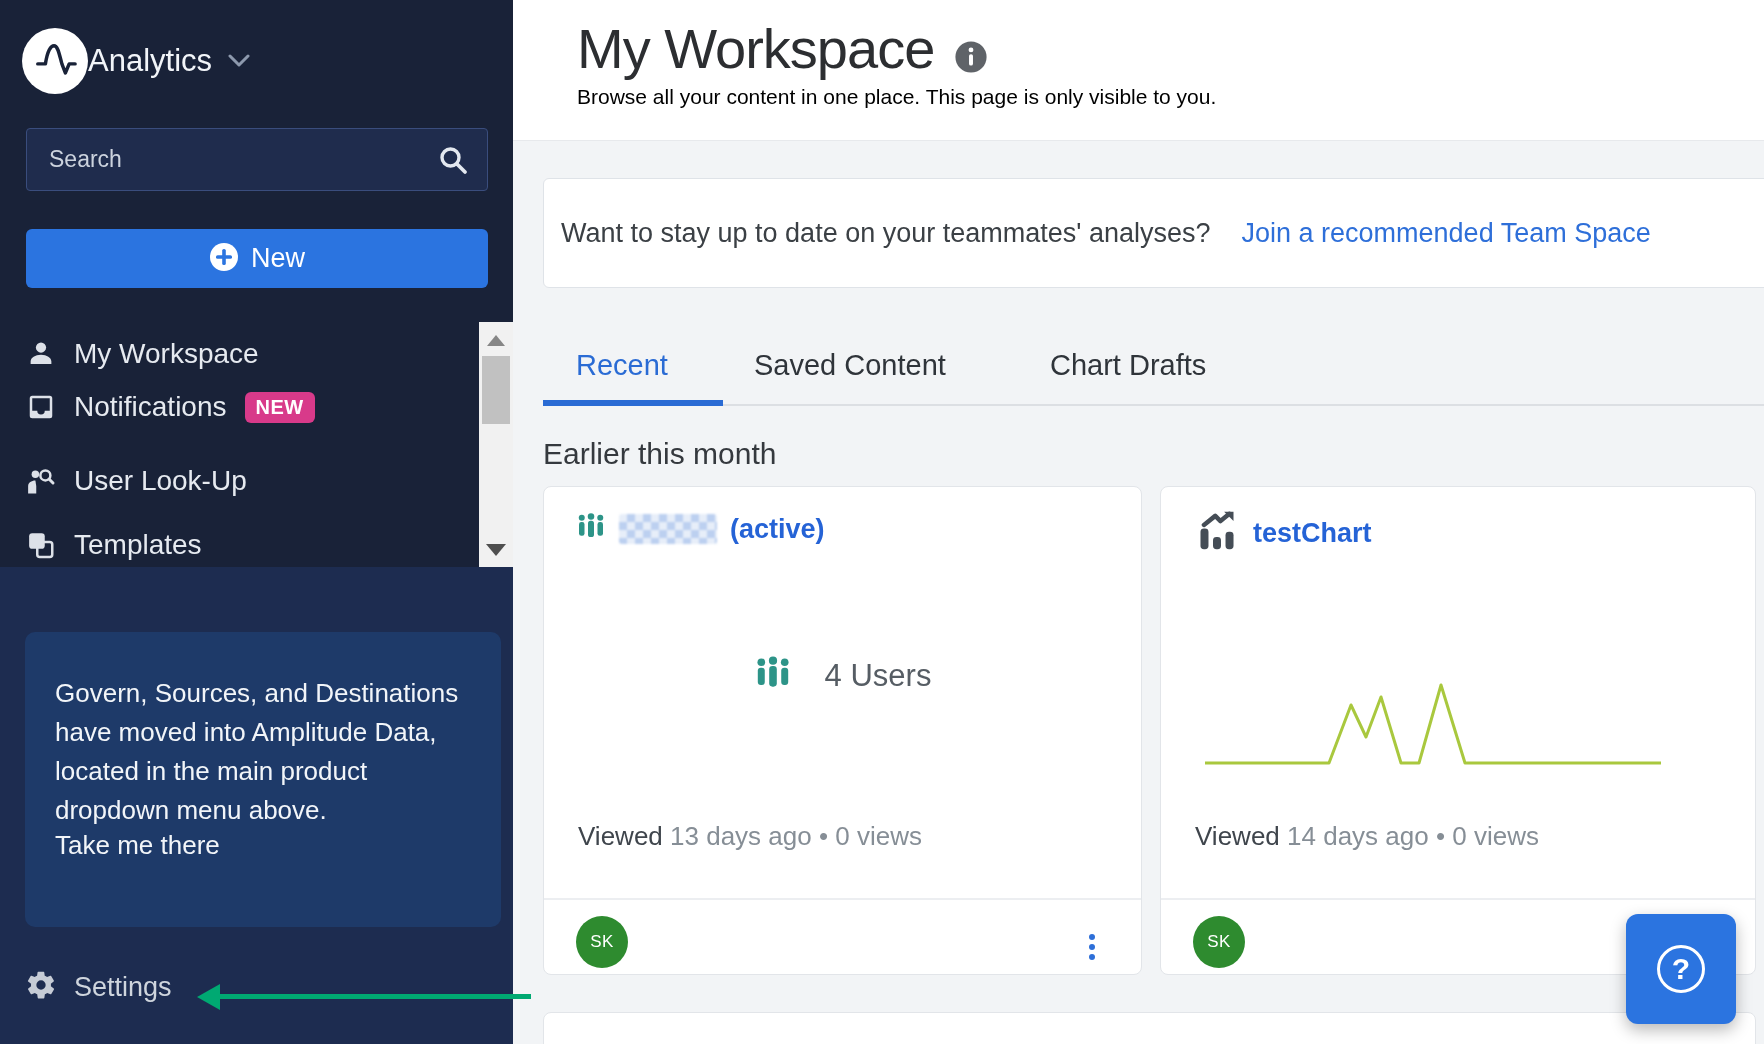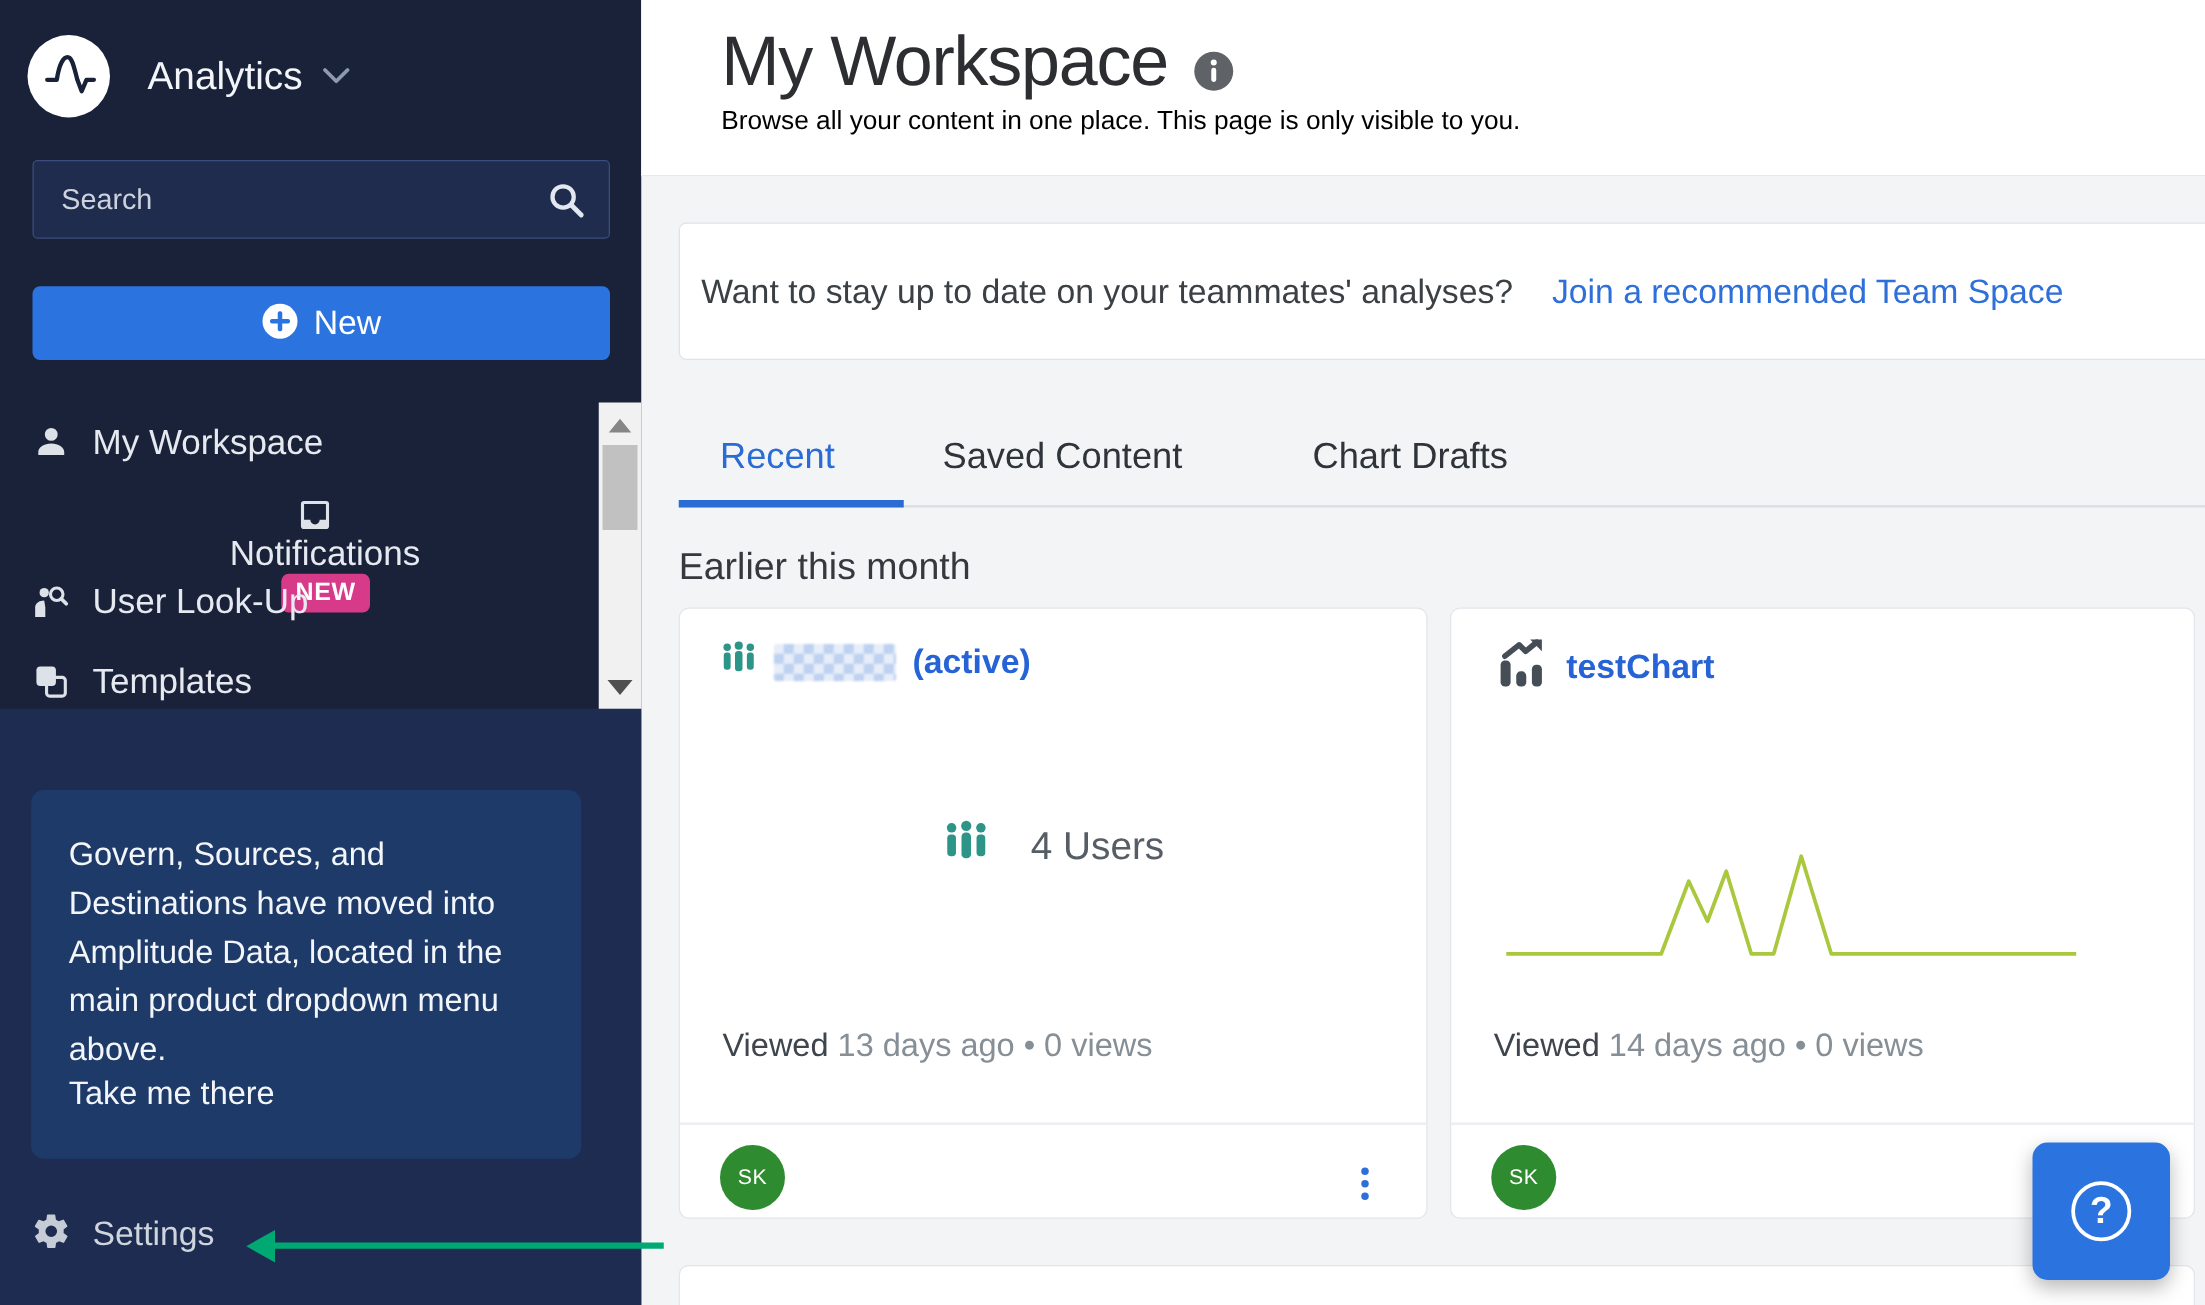--- a/index.html
+++ b/index.html
@@ -5,21 +5,21 @@
   * { margin:0; padding:0; box-sizing:border-box; }
   html,body { background:#fff; font-family:"Liberation Sans", sans-serif; }
   #app { position:relative; width:1764px; height:1044px; overflow:hidden; background:#f2f4f6; }
 
   
   .sidebar { position:absolute; left:0; top:0; width:513px; height:1044px; background:#192238; }
   .sidebar-bottom { position:absolute; left:0; top:567px; width:513px; height:477px; background:#1d2c50; }
 
   .logo-row { position:absolute; left:22px; top:28px; display:flex; align-items:center; }
   .logo-circle { width:66px; height:66px; border-radius:50%; background:#fff; display:flex; align-items:center; justify-content:center; }
-  .product-name { margin-left:30px; color:#f2f5f9; font-size:31px; font-weight:500; }
+  .product-name { color:#f2f5f9; font-size:31px; font-weight:500; }
   .product-chevron { margin-left:16px; margin-top:4px; }
 
   .search-box { position:absolute; left:26px; top:128px; width:462px; height:63px; background:#1f2c4d; border:1.5px solid #3a4d7d; border-radius:4px; }
   .search-box input { width:100%; height:100%; background:transparent; border:none; outline:none; color:#ccd3de; font-size:23px; padding:0 60px 0 22px; font-family:"Liberation Sans", sans-serif; }
   .search-box input::placeholder { color:#ccd3de; opacity:1; }
   .search-icon { position:absolute; right:18px; top:15px; }
 
   .new-btn { position:absolute; left:26px; top:229px; width:462px; height:59px; background:#2b74e0; border:none; border-radius:6px; display:flex; align-items:center; justify-content:center; gap:12px; cursor:pointer; }
   .new-btn-label { color:#fff; font-size:27px; font-weight:500; }
 
@@ -27,21 +27,21 @@
   .nav-icon { width:32px; display:flex; justify-content:center; }
   .nav-label { margin-left:17px; color:#e6eaf0; font-size:28px; }
   .badge-new { margin-left:18px; background:#d83a8a; color:#fff; font-size:20px; font-weight:700; padding:4px 11px; border-radius:6px; letter-spacing:.5px; }
 
   
   .sb-track { position:absolute; left:479px; top:322px; width:34px; height:245px; background:#f1f1f1; }
   .sb-up { position:absolute; left:8px; top:13px; width:0; height:0; border-left:9px solid transparent; border-right:9px solid transparent; border-bottom:11px solid #868686; }
   .sb-thumb { position:absolute; left:3px; top:34px; width:28px; height:68px; background:#c1c1c1; }
   .sb-down { position:absolute; left:7px; bottom:11px; width:0; height:0; border-left:10px solid transparent; border-right:10px solid transparent; border-top:12px solid #4f4f4f; }
 
-  .notice-box { position:absolute; left:25px; top:632px; width:440px; height:295px; background:#1e3a69; border-radius:10px; padding:32px 30px; }
+  .notice-box { position:absolute; left:25px; top:632px; width:476px; height:295px; background:#1e3a69; border-radius:10px; padding:42px 30px; }
   .notice-text { color:#f2f5f9; font-size:26px; line-height:39px; }
   .notice-link { color:#f2f5f9; font-size:26px; cursor:pointer; }
 
   .settings-row { position:absolute; left:25px; top:966px; height:42px; display:flex; align-items:center; gap:17px; cursor:pointer; }
   .settings-label { color:#cfd5dd; font-size:27px; }
 
   .green-arrow { position:absolute; left:197px; top:984px; width:334px; height:26px; pointer-events:none; }
   .green-arrow .shaft { position:absolute; left:20px; top:10px; width:314px; height:5px; background:#00a972; }
   .green-arrow .head { position:absolute; left:0; top:0; width:0; height:0; border-top:13px solid transparent; border-bottom:13px solid transparent; border-right:23px solid #00a972; }
 
@@ -140,21 +140,21 @@
     <div class="nav-item" style="top:326px;">
       <span class="nav-icon">
         <svg width="30" height="30" viewBox="0 0 24 24" fill="#dde1e8">
             <circle cx="12" cy="6.8" r="4.1"></circle>
             <path d="M12 12.6c-4.6 0-8.3 2.4-8.3 5.4v2h16.6v-2c0-3-3.7-5.4-8.3-5.4z"></path>
           </svg>
       </span>
       <span class="nav-label">My Workspace</span>
     </div>
 
-    <div class="nav-item" style="top:397px;flex-direction:column;">
+    <div class="nav-item" style="top:379px;">
       <span class="nav-icon">
         <svg width="30" height="30" viewBox="0 0 24 24" fill="#dde1e8">
             <path d="M19 3H5a2 2 0 0 0-2 2v14a2 2 0 0 0 2 2h14a2 2 0 0 0 2-2V5a2 2 0 0 0-2-2zm0 12h-4a3 3 0 0 1-6 0H5V5h14v10z"></path>
           </svg>
       </span>
       <span class="nav-label">Notifications</span>
       <span class="badge-new">NEW</span>
     </div>
 
     <div class="nav-item" style="top:453px;">

